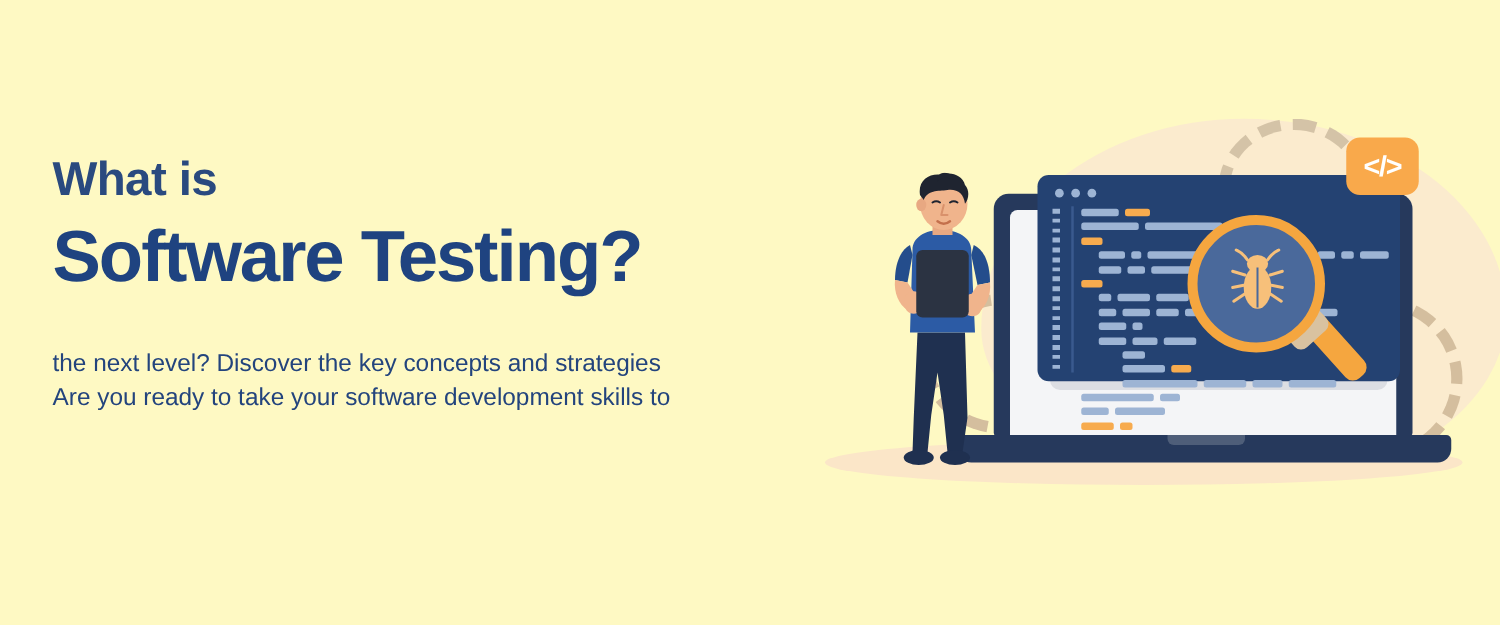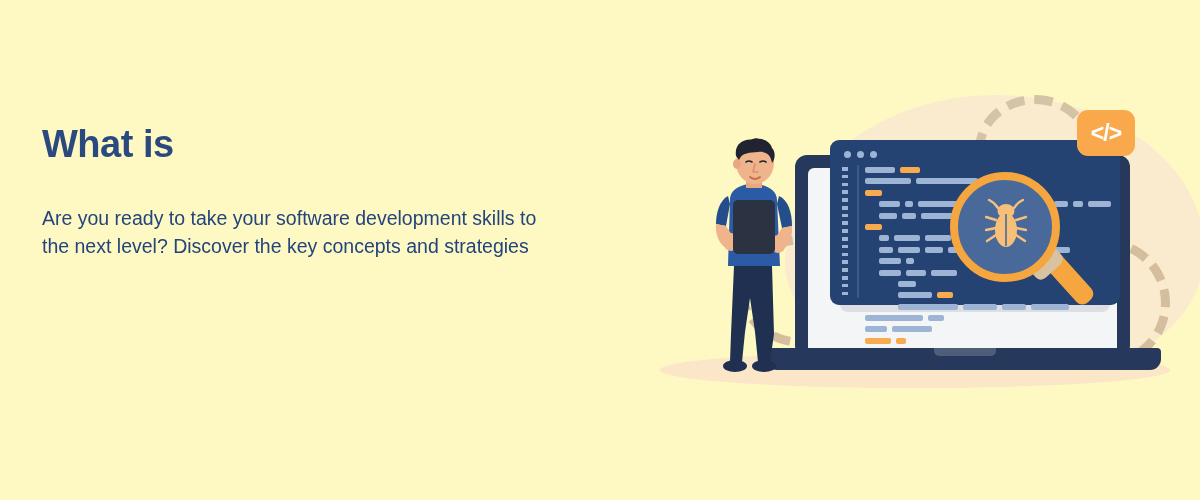--- a/index.html
+++ b/index.html
@@ -242,23 +242,24 @@
   
   .person { position:absolute; left:60px; top:138px; width:115px; height:240px; }
 </style>
 </head>
 <body>
 
 <div id="banner">
 
   <div class="text-col">
     <div class="eyebrow">What is</div>
+    <div class="headline">Software Testing?</div>
     <div class="subcopy">
+      <span>the next level? Discover the key concepts and strategies</span>
       <span>Are you ready to take your software development skills to</span>
-      <span>the next level? Discover the key concepts and strategies</span>
     </div>
   </div>
 
   <div class="art">
 
     <div class="blob"></div>
     <div class="ground"></div>
 
     <div class="ring ring-left"></div>
     <div class="ring ring-top"></div>

